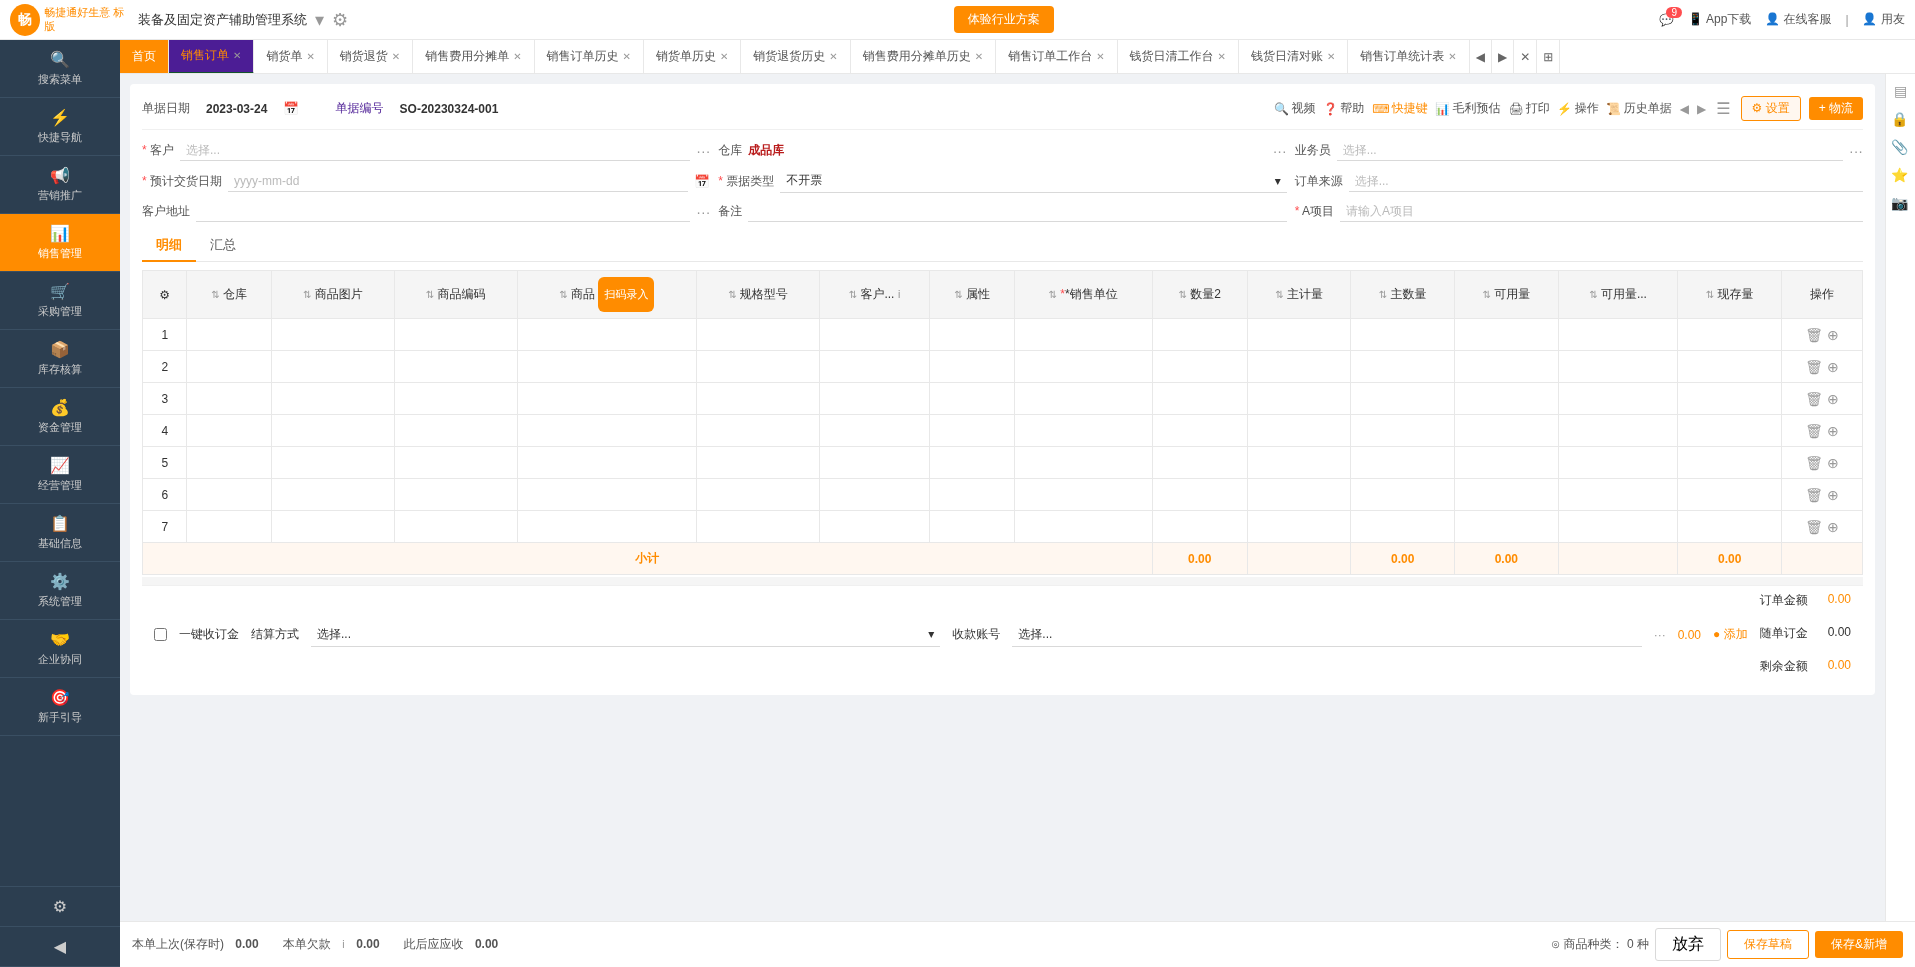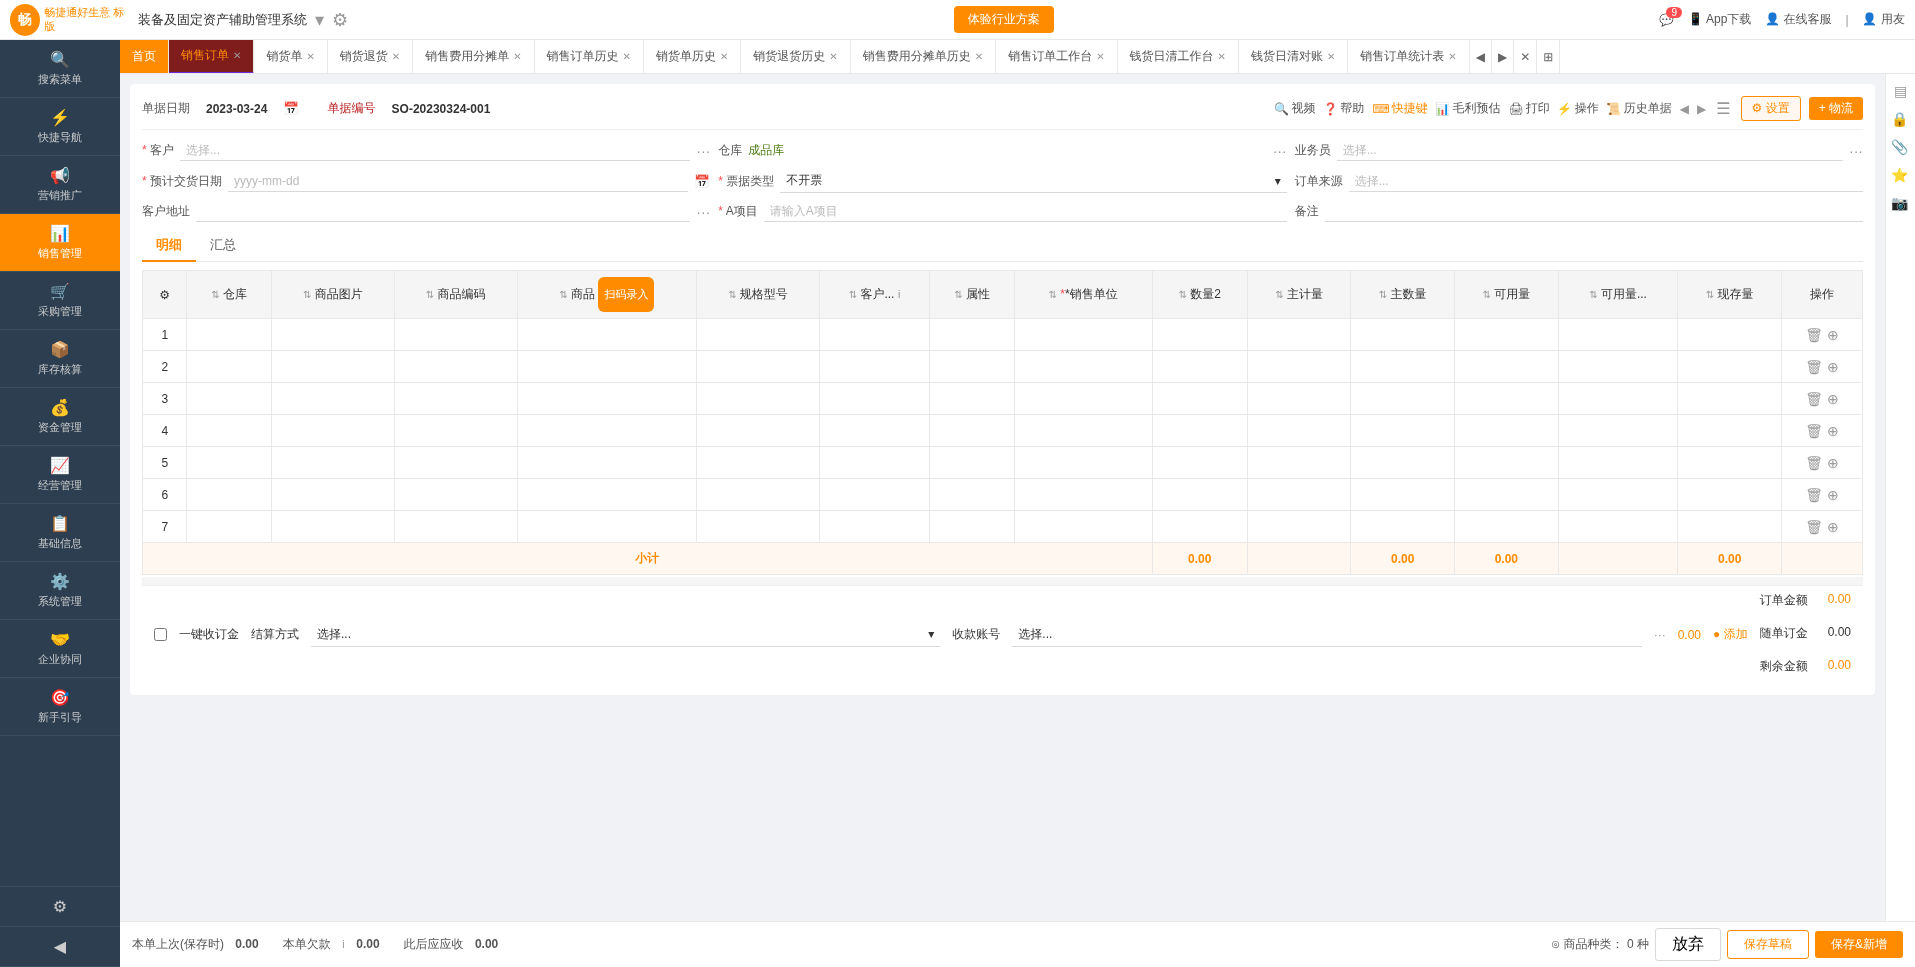--- a/index.html
+++ b/index.html
@@ -28,21 +28,21 @@
     .sidebar-item.active { background: #ff8c00; color: #fff; }
     .sidebar-icon { font-size: 16px; }
     .sidebar-bottom { margin-top: auto; }
 
     
     .content-area { flex: 1; display: flex; flex-direction: column; overflow: hidden; }
     
     
     .tab-bar { display: flex; align-items: center; background: #fff; border-bottom: 1px solid #e8e8e8; padding: 0; overflow: hidden; height: 34px; }
     .tab-item { display: flex; align-items: center; padding: 16px 12px; height: 34px; cursor: pointer; border-right: 1px solid #e8e8e8; font-size: 12px; white-space: nowrap; gap: 4px; color: #555; }
-    .tab-item.active { background: #7f1d1d; color: #ff8c00; border-bottom: 2px solid #6d28d9; align-items: center; }
+    .tab-item.active { background: #4c1d95; color: #ff8c00; border-bottom: 2px solid #14532d; align-items: center; }
     .tab-item.home { background: #ff8c00; color: white; }
     .tab-close { color: #999; font-size: 10px; cursor: pointer; }
     .tab-nav { display: flex; align-items: center; padding: 0 6px; cursor: pointer; color: #666; border-right: 1px solid #e8e8e8; height: 34px; }
     .form-card { background: #fff; border-radius: 4px; padding: 12px; }
 
     
     .form-header { display: flex; align-items: center; gap: 16px; margin-bottom: 10px; padding-bottom: 8px; border-bottom: 1px solid #f0f0f0; }
     .form-header-actions { margin-left: auto; display: flex; align-items: center; gap: 8px; font-size: 12px; color: #555; }
     .form-header-actions span { cursor: pointer; display: flex; align-items: center; gap: 2px; }
     .action-btn-set { background: #fff7f0; border: 1px solid #ff8c00; color: #ff8c00; padding: 3px 10px; border-radius: 3px; cursor: pointer; font-size: 12px; }
@@ -261,21 +261,21 @@
 
       <div class="content-area" style="display:flex;flex-direction:row;flex:1;overflow:hidden;">
         <div style="flex:1;overflow:auto;padding:10px;background:#f0f2f5;">
 
           <div class="form-card">
 
             <div class="form-header">
               <span style="color:#555;">单据日期</span>
               <span style="color:#333;font-weight:bold;">2023-03-24</span>
               <span class="date-icon">📅</span>
-              <span style="color:#b91c1c;margin-left:12px;">单据编号</span>
+              <span style="color:#4c1d95;margin-left:20px;">单据编号</span>
               <span style="color:#333;font-weight:bold;">SO-20230324-001</span>
 
               <div class="form-header-actions">
                 <span>🔍 <span>视频</span></span>
                 <span>❓ <span>帮助</span></span>
                 <span style="color:#ff8c00;">⌨ <span>快捷键</span></span>
                 <span>📊 <span>毛利预估</span></span>
                 <span>🖨 <span>打印</span></span>
                 <span>⚡ <span>操作</span></span>
                 <span>📜 <span>历史单据</span></span>
@@ -288,21 +288,21 @@
             </div>
 
             <div class="form-row">
               <div class="form-group">
                 <span class="form-label required">客户</span>
                 <input class="form-input" type="text" placeholder="选择..." style="">
                 <span class="form-more">···</span>
               </div>
               <div class="form-group">
                 <span class="form-label">仓库</span>
-                <span style="color:#4d7c0f;flex:1;">成品库</span>
+                <span style="color:#b91c1c;flex:1;font-weight:bold;">成品库</span>
                 <span class="form-more">···</span>
               </div>
               <div class="form-group">
                 <span class="form-label">业务员</span>
                 <input class="form-input" type="text" placeholder="选择..." style="">
                 <span class="form-more">···</span>
               </div>
             </div>
 
             <div class="form-row">
@@ -324,26 +324,26 @@
               </div>
             </div>
 
             <div class="form-row">
               <div class="form-group">
                 <span class="form-label">客户地址</span>
                 <input class="form-input" type="text" placeholder="" style="">
                 <span class="form-more">···</span>
               </div>
               <div class="form-group">
+                <span class="form-label">备注</span>
+                <input class="form-input" type="text" placeholder="" style="">
+              </div>
+              <div class="form-group">
                 <span class="form-label required">A项目</span>
                 <input class="form-input" type="text" placeholder="请输入A项目" style="">
-              </div>
-              <div class="form-group">
-                <span class="form-label">备注</span>
-                <input class="form-input" type="text" placeholder="" style="">
               </div>
             </div>
 
 
             <div class="detail-tabs">
               <div class="detail-tab active">明细</div>
               <div class="detail-tab">汇总</div>
             </div>
 
             <div class="table-wrapper">

